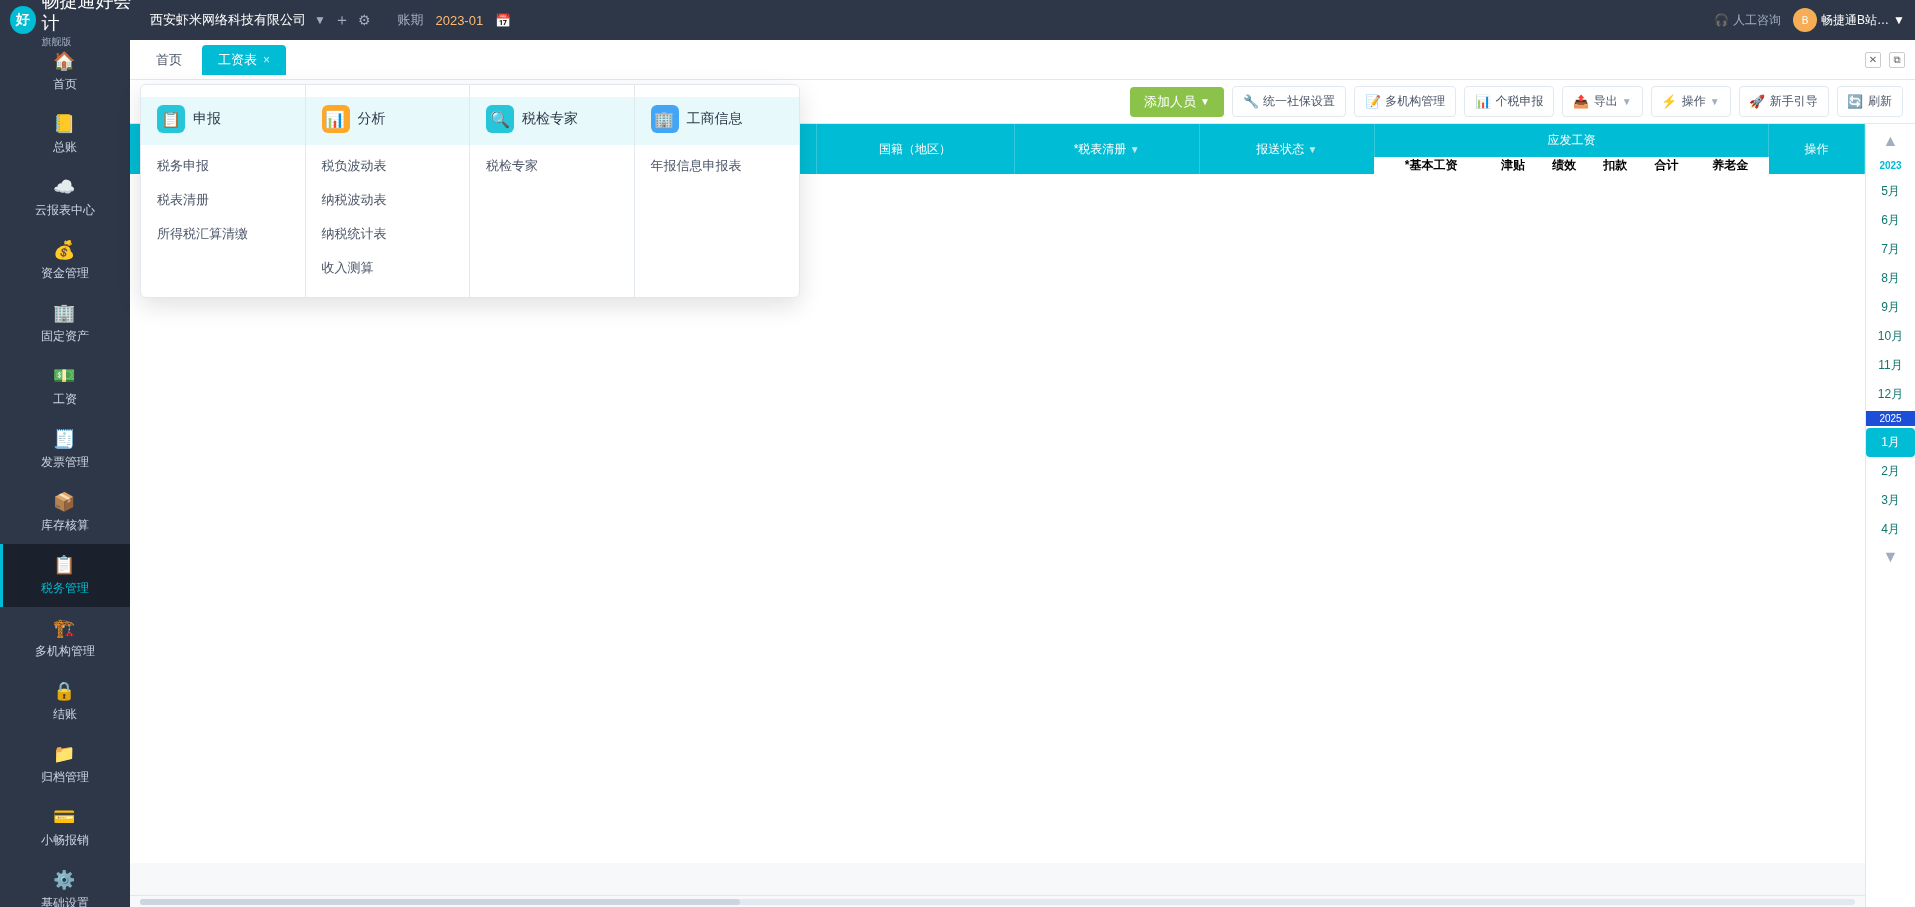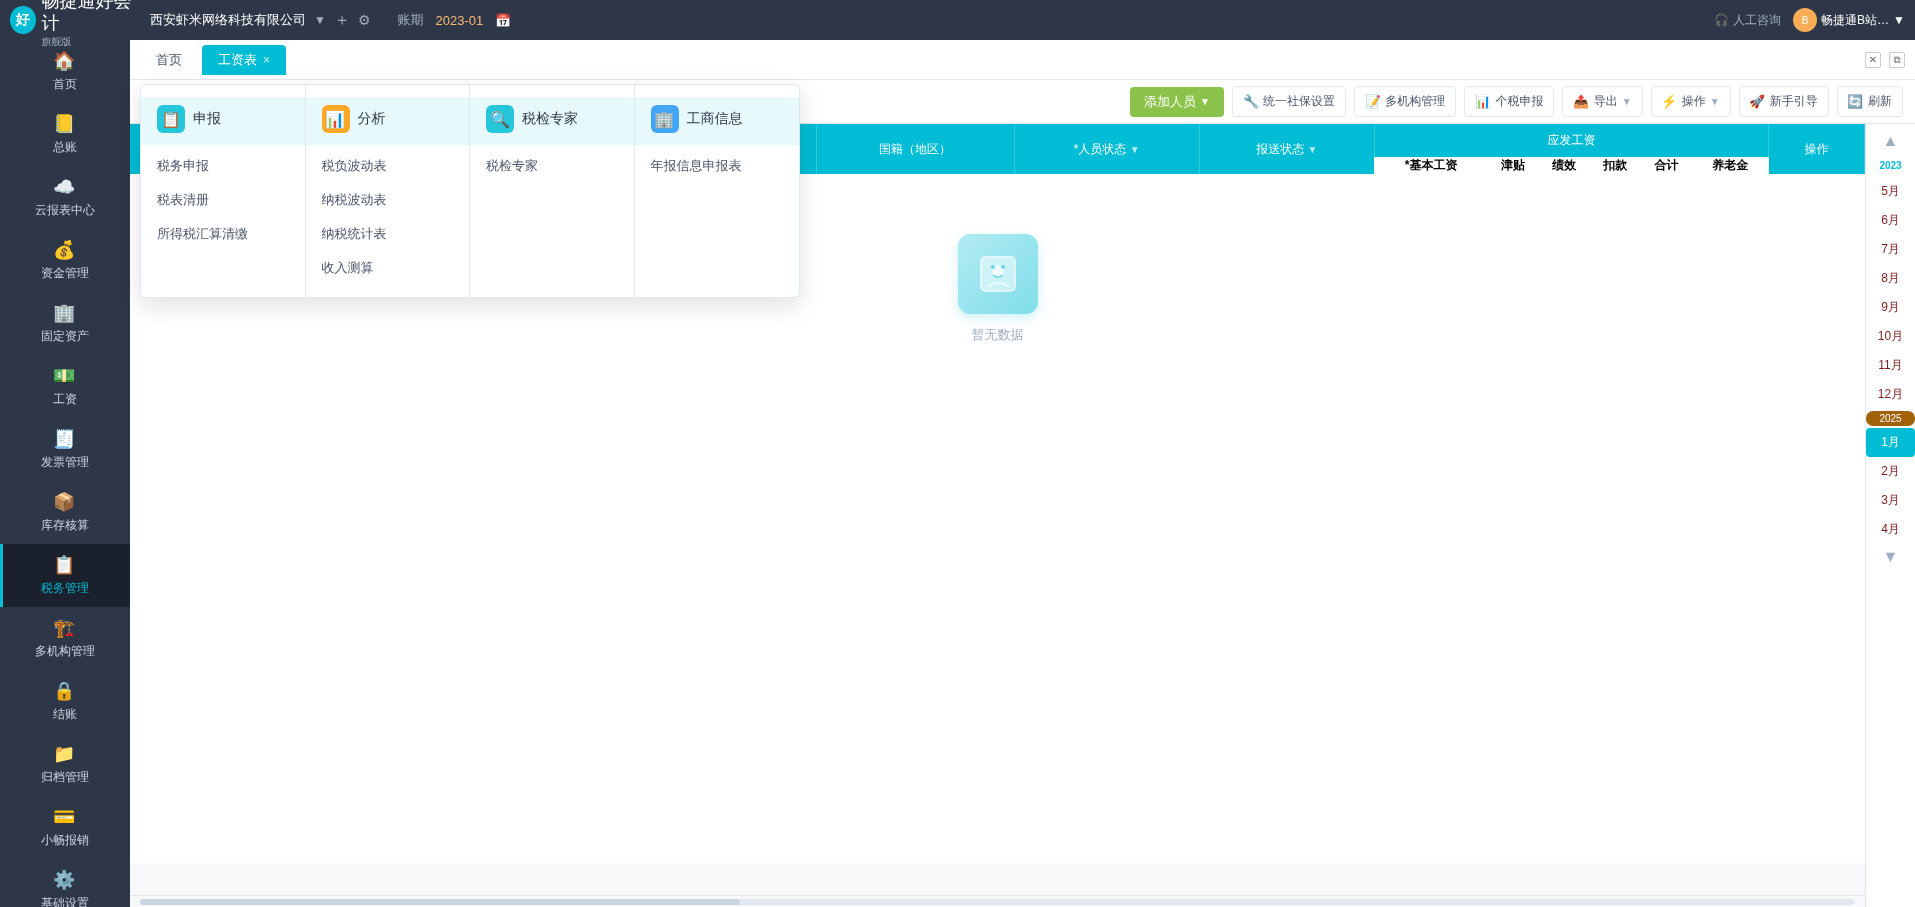--- a/index.html
+++ b/index.html
@@ -270,21 +270,21 @@
       display: flex; flex-direction: column;
       align-items: center;
       overflow-y: auto;
       padding: 4px 0;
     }
     .cal-month {
       width: 100%;
       text-align: center;
       padding: 6px 4px;
       font-size: 12px;
-      color: #7f1d1d;
+      color: #0f766e;
       cursor: pointer;
       border-radius: 4px;
     }
     .cal-month.active { background: #00bcd4; color: #fff; border-radius: 4px; }
     .cal-nav { font-size: 16px; color: #a0aec0; cursor: pointer; padding: 4px; }
 
     .content-main {
       flex: 1;
       display: flex;
       overflow: hidden;
@@ -482,21 +482,21 @@
                 <th rowspan="2">工号</th>
                 <th rowspan="2">
                   <span>*姓名</span>
                   <span class="sort-arrow">⇅</span>
                 </th>
                 <th rowspan="2">*部门</th>
                 <th rowspan="2">*证据类型</th>
                 <th rowspan="2">*证据号码</th>
                 <th rowspan="2">国籍（地区）</th>
                 <th rowspan="2">
-                  <span>*人员状态</span>
+                  <span>*税表清册</span>
                   <span class="filter-icon">▼</span>
                 </th>
                 <th rowspan="2">
                   <span>报送状态</span>
                   <span class="filter-icon">▼</span>
                 </th>
                 <th colspan="6">应发工资</th>
                 <th rowspan="2">操作</th>
               </tr>
               <tr class="sub-header">
@@ -505,54 +505,41 @@
                 <th>绩效</th>
                 <th>扣款</th>
                 <th>合计</th>
                 <th>养老金</th>
               </tr>
             </thead>
             <tbody>
             </tbody>
           </table>
 
-          <div class="empty-state">
-            <div class="empty-icon">
-              <svg width="50" height="50" viewBox="0 0 50 50" fill="none">
-                <rect x="8" y="8" width="34" height="34" rx="4" fill="rgba(255,255,255,0.5)" stroke="rgba(255,255,255,0.8)" stroke-width="1.5"></rect>
-                <circle cx="25" cy="22" r="6" fill="rgba(255,255,255,0.7)"></circle>
-                <path d="M14 38 Q25 30 36 38" stroke="rgba(255,255,255,0.7)" stroke-width="1.5" fill="none"></path>
-                <circle cx="20" cy="18" r="2" fill="rgba(0,188,212,0.5)"></circle>
-                <circle cx="30" cy="18" r="2" fill="rgba(0,188,212,0.5)"></circle>
-                <path d="M20 26 Q25 30 30 26" stroke="rgba(0,188,212,0.5)" stroke-width="1.5" fill="none"></path>
-              </svg>
-            </div>
-            <div class="empty-text">暂无数据</div>
-          </div>
         </div>
 
         <div class="scroll-bar-wrap">
           <div class="scroll-bar-track">
             <div class="scroll-bar-thumb"></div>
           </div>
         </div>
       </div>
 
       <div class="right-calendar">
         <div class="cal-nav">▲</div>
         <div class="cal-month" style="font-size:10px;color:#00bcd4;font-weight:bold;">2023</div>
         <div class="cal-month">5月</div>
         <div class="cal-month">6月</div>
         <div class="cal-month">7月</div>
         <div class="cal-month">8月</div>
         <div class="cal-month">9月</div>
         <div class="cal-month">10月</div>
         <div class="cal-month">11月</div>
         <div class="cal-month">12月</div>
-        <div class="cal-month" style="font-size:10px;color:#fff;background:#a16207;border-radius:7px;padding:2px 4px;margin:2px 0;">2025</div>
+        <div class="cal-month" style="font-size:10px;color:#fff;background:#1d4ed8;border-radius:0;padding:2px 4px;margin:2px 0;">2025</div>
         <div class="cal-month active">1月</div>
         <div class="cal-month">2月</div>
         <div class="cal-month">3月</div>
         <div class="cal-month">4月</div>
         <div class="cal-nav">▼</div>
       </div>
     </div>
 
     <div class="dropdown-overlay">
       <div class="dropdown-menu" style="top: 84px; left: 140px;">

